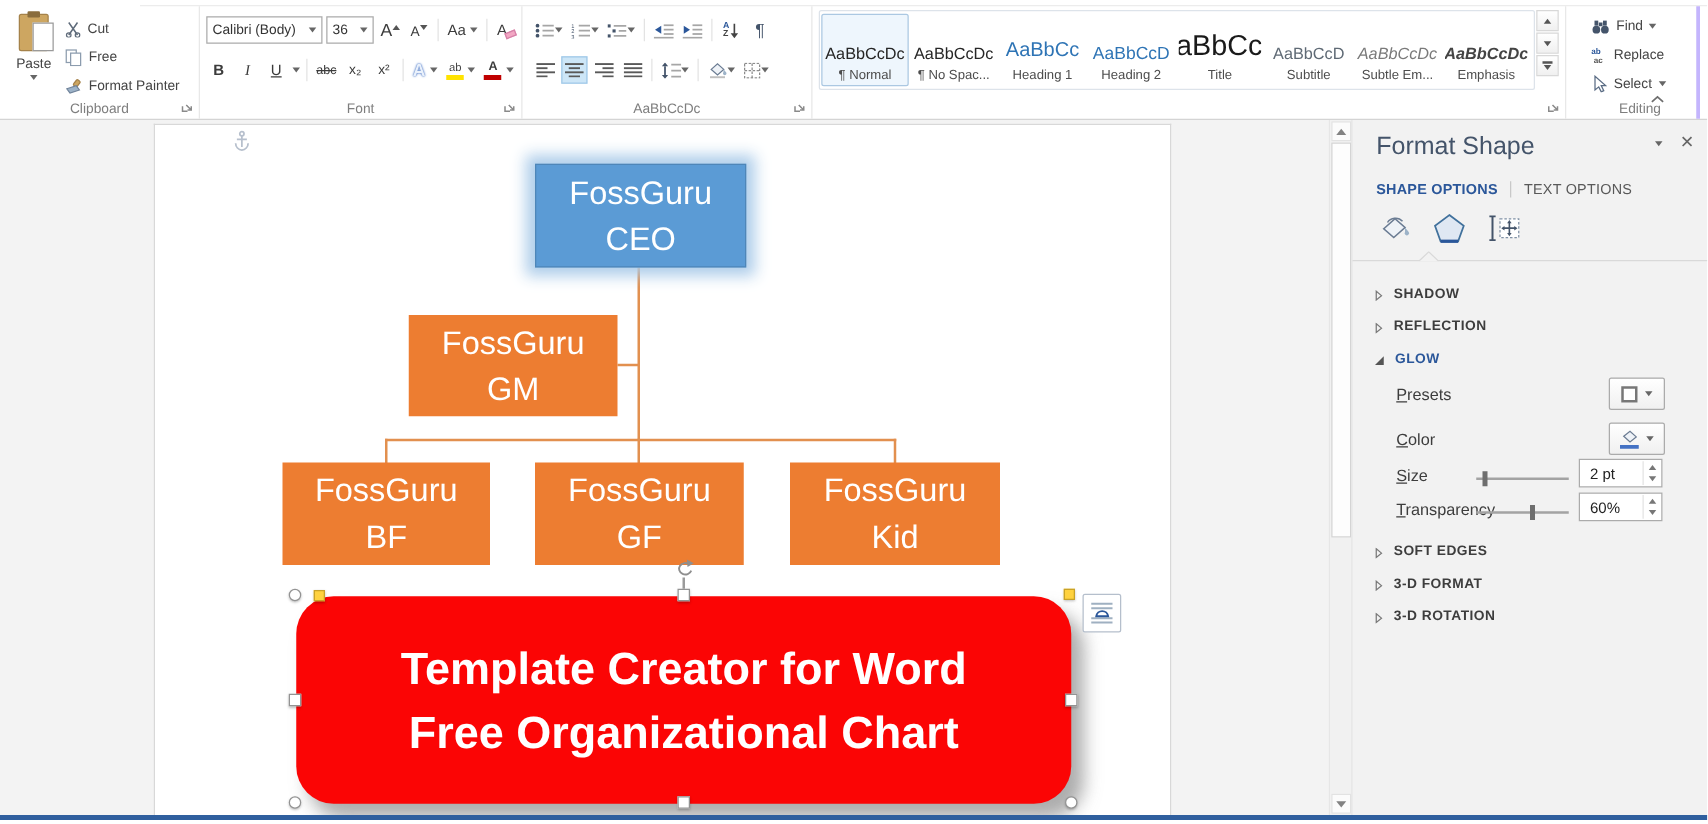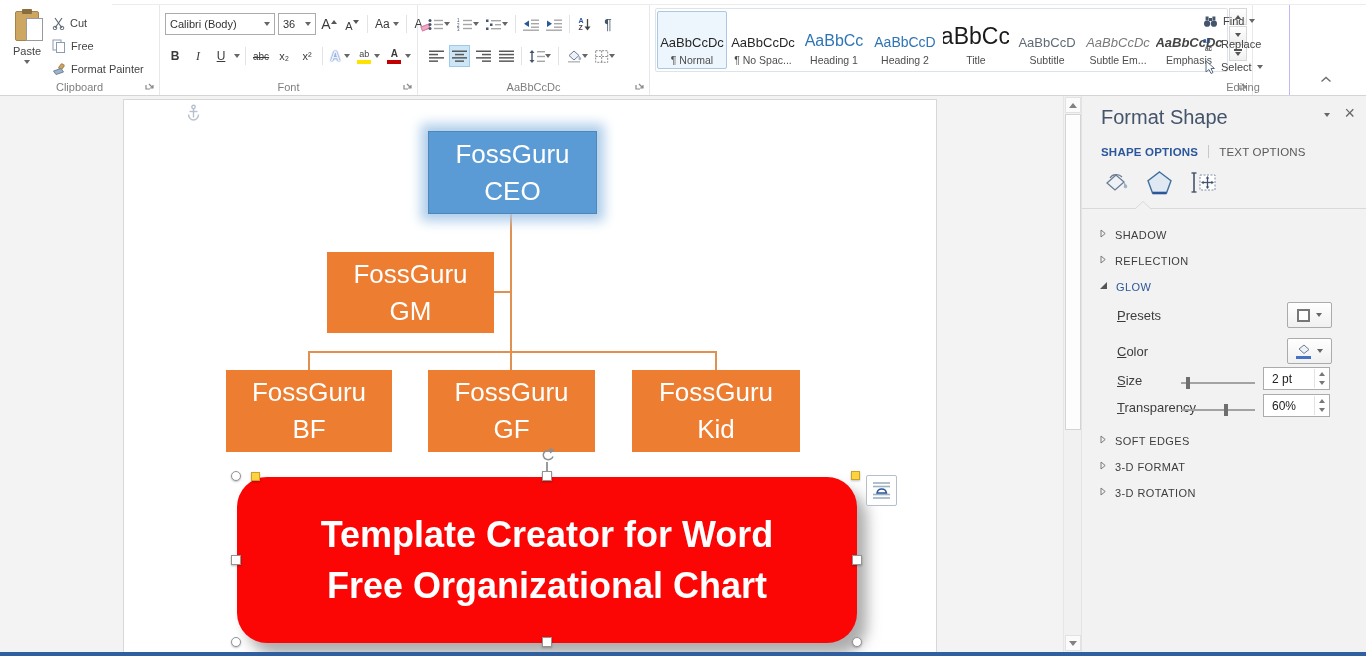--- a/index.html
+++ b/index.html
@@ -76,21 +76,21 @@
 .p-title{position:absolute;left:19px;top:10px;font-size:20px;color:#44546a}
 .p-close{position:absolute;right:11px;top:8px;font-size:18px;color:#666;cursor:pointer;line-height:18px}
 .p-dd{position:absolute;right:36px;top:17px;cursor:pointer}
 .p-tabs{position:absolute;left:19px;top:49px;display:flex;gap:10px;align-items:center;font-size:11.5px;letter-spacing:.2px}
 .p-tab1{color:#2b579a;font-weight:bold;cursor:pointer}
 .p-tabsep{width:1px;height:13px;background:#c8c8c8}
 .p-tab2{color:#595959;cursor:pointer}
 .p-icons{position:absolute;left:20px;top:74px;display:flex;gap:17px;align-items:center}
 .p-div{position:absolute;left:0;right:0;top:112px;height:1px;background:#d9d9d9}
 .notch{position:absolute;left:53px;top:105px}
-.sec{position:absolute;left:17px;display:flex;align-items:flex-start;gap:8px;font-size:11px;font-weight:normal;color:#3d3d3d;letter-spacing:.4px;cursor:pointer}
+.sec{position:absolute;left:17px;display:flex;align-items:flex-end;gap:8px;font-size:11px;font-weight:bold;color:#3d3d3d;letter-spacing:.4px;cursor:pointer}
 .sec.blue-t{color:#2b579a}
 .ctl-label{position:absolute;left:35px;font-size:13px;color:#3d3d3d;cursor:default}
 .ctl-label::first-letter{text-decoration:underline}
 .pbtn{position:absolute;left:205px;width:45px;height:26px;background:linear-gradient(#fff,#f0f0f0);border:1px solid #ababab;border-radius:2px;display:flex;align-items:center;justify-content:center;gap:6px;cursor:pointer}
 .presq{width:13px;height:13px;border:2px solid #777;background:#fff}
 .spin{position:absolute;left:181px;width:67px;height:23px;background:#fff;border:1px solid #ababab;font-size:12px;color:#222;display:flex;align-items:center;padding-left:8px}
 .sparrows{position:absolute;right:1px;top:1px;bottom:1px;width:14px;border-left:1px solid #e3e3e3;display:flex;flex-direction:column;align-items:center;justify-content:space-around;cursor:pointer}
 .sparrows .tu{border-bottom-color:#777}.sparrows .td{border-top-color:#777}
 .slider{position:absolute;left:99px;width:74px;height:2px;background:#a3a3a3}
 .sth{position:absolute;width:4px;height:12px;background:#6e6e6e;top:-5px;cursor:pointer}
@@ -143,21 +143,21 @@
       <span class="launcher">
           <svg width="11" height="11">
             <path d="M2 5 V9 H6" stroke="#8a8a8a" fill="none" stroke-width="1.2"></path>
             <path d="M5 4 L9 8 M9 5 V8 H6" stroke="#8a8a8a" fill="none" stroke-width="1.2"></path>
           </svg>
         </span>
     </div>
 
     <div class="grp" style="left:160px;width:258px">
       <div class="frow" style="left:5px;top:8px">
-        <div class="combo" style="width:110px">
+        <div class="combo" style="width:93px">
             <span>Calibri (Body)</span>
             <i class="dd"></i>
           </div>
         <div class="combo" style="width:38px">
             <span>36</span>
             <i class="dd"></i>
           </div>
         <div class="rbtn">
             <span style="font-size:14px">A</span>
             <i class="tu" style="margin-bottom:8px"></i>
@@ -404,21 +404,21 @@
           </div>
       </div>
       <span class="launcher">
           <svg width="11" height="11">
             <path d="M2 5 V9 H6" stroke="#8a8a8a" fill="none" stroke-width="1.2"></path>
             <path d="M5 4 L9 8 M9 5 V8 H6" stroke="#8a8a8a" fill="none" stroke-width="1.2"></path>
           </svg>
         </span>
     </div>
 
-    <div class="grp" style="left:1197px;width:93px;border-right:1px solid #c4b5fd">
+    <div class="grp" style="left:1267px;width:93px;border-right:3px solid #c4b5fd">
       <div class="crow" style="left:6px;top:6px">
         <svg width="15" height="13">
             <rect x="2.6" y="1.5" width="3" height="4" fill="#44546a"></rect>
             <rect x="9.4" y="1.5" width="3" height="4" fill="#44546a"></rect>
             <rect x="6" y="3" width="3" height="3" fill="#44546a"></rect>
             <circle cx="4.1" cy="8.7" r="3.1" fill="#44546a"></circle>
             <circle cx="10.9" cy="8.7" r="3.1" fill="#44546a"></circle>
           </svg>
         <span>Find</span>
           <i class="dd"></i>

